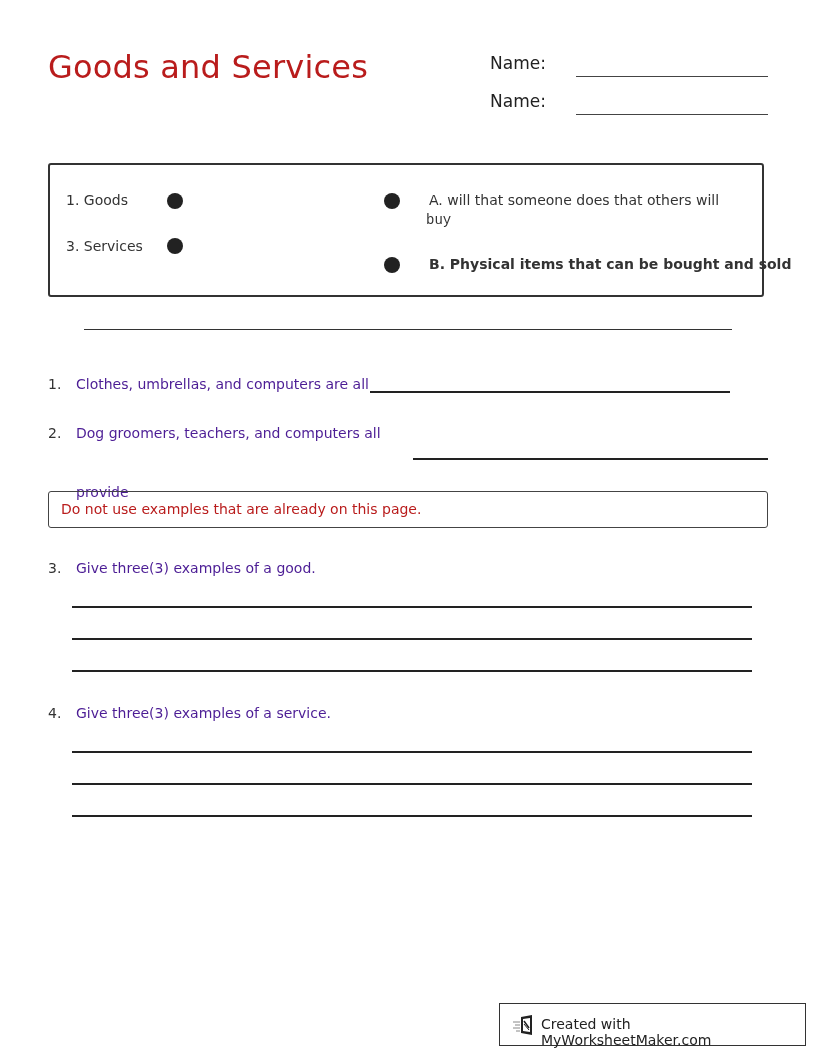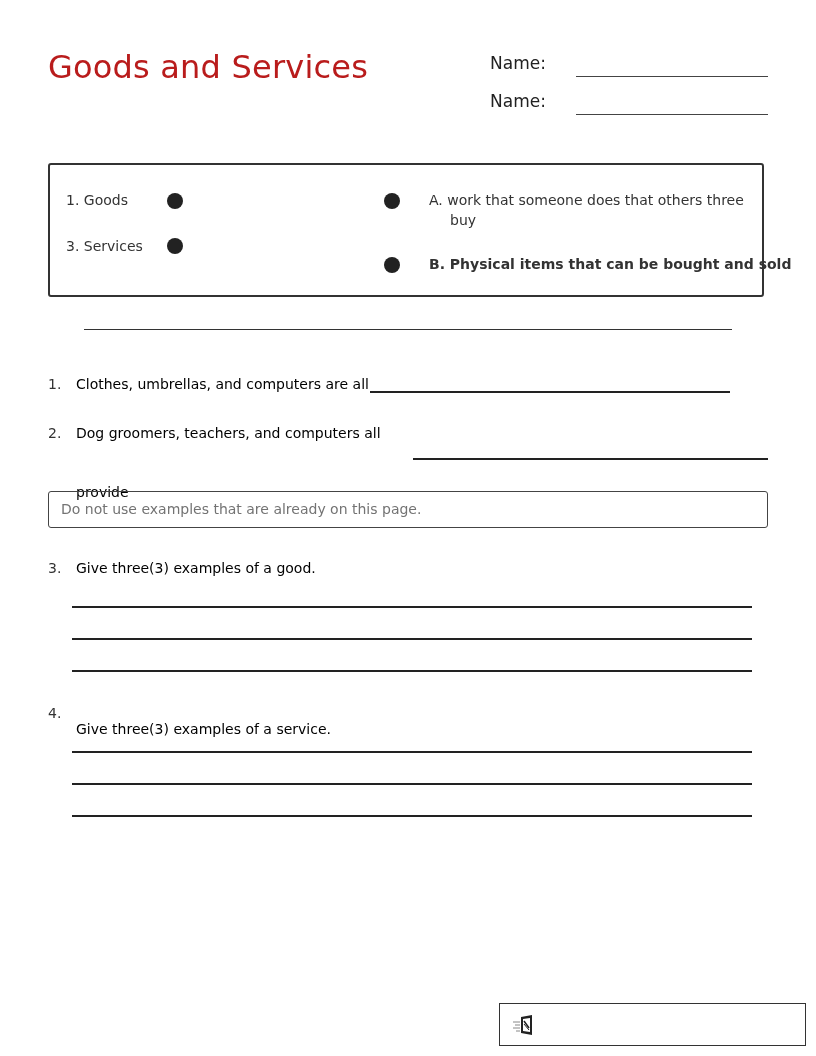--- a/index.html
+++ b/index.html
@@ -9,24 +9,24 @@
     }
     .abs { position: absolute; }
     .title { left: 48px; top: 48px; font-size: 32px; font-weight: normal; color: #b91c1c; letter-spacing: 0.2px; margin: 0; }
     .hdr-label { font-size: 17px; color: #222; text-align: left; width: 80px; }
     .hdr-line { border-bottom: 1.5px solid #444; width: 192px; height: 0; }
     .match-box { left: 48px; top: 163px; width: 716px; height: 134px; border: 2px solid #333; border-radius: 3px; box-sizing: border-box; }
     .match-text { font-size: 14px; color: #333; line-height: 20px; text-align: center; }
     .dot { width: 16px; height: 16px; border-radius: 50%; background: #222; }
     .divider { left: 84px; top: 329px; width: 648px; border-bottom: 1.5px solid #333; }
     .q-num { font-size: 14px; color: #333; }
-    .q-text { font-size: 14px; color: #000000; line-height: 19px; }
+    .q-text { font-size: 14px; color: #4c1d95; line-height: 19px; }
     .ans-line { border-bottom: 2px solid #222; height: 0; }
     .note-box { left: 48px; top: 491px; width: 720px; height: 37px; border: 1.5px solid #444; border-radius: 3px; box-sizing: border-box; }
-    .note-text { font-size: 14px; color: #737373; position: absolute; left: 12px; top: 9px; }
+    .note-text { font-size: 14px; color: #b91c1c; position: absolute; left: 12px; top: 9px; }
     .footer { left: 499px; top: 1003px; width: 307px; height: 43px; border: 1.5px solid #333; box-sizing: border-box; }
     .footer-text { position: absolute; left: 41px; top: 12px; font-size: 14px; color: #222; }
     .footer-icon { position: absolute; left: 12px; top: 10px; width: 24px; height: 22px; }
   </style>
 </head>
 <body>
 
 <h1 class="abs title">Goods and Services</h1>
 
 <div class="abs hdr-label" style="left:490px; top:53px;">Name:</div>
@@ -37,22 +37,22 @@
 
 <div class="abs match-box"></div>
 
 <div class="abs match-text" style="left:66px; top:190px;">1. Goods</div>
 <div class="abs dot" style="left:167px; top:193px;"></div>
 
 <div class="abs match-text" style="left:66px; top:236px;">3. Services</div>
 <div class="abs dot" style="left:167px; top:238px;"></div>
 
 <div class="abs dot" style="left:384px; top:193px;"></div>
-<div class="abs match-text" style="left:429px; top:190px;">A. work that someone does that others three</div>
-<div class="abs match-text" style="left:450px; top:210px;">buy</div>
+<div class="abs match-text" style="left:429px; top:190px;">A. will that someone does that others will</div>
+<div class="abs match-text" style="left:426px; top:210px;font-family:Liberation Mono, monospace;">buy</div>
 
 <div class="abs dot" style="left:384px; top:257px;"></div>
 <div class="abs match-text" style="left:429px; top:254px;font-weight:bold;">B. Physical items that can be bought and sold</div>
 
 <div class="abs divider"></div>
 
 <div class="abs q-num" style="left:48px; top:376px;">1.</div>
 <div class="abs q-text" style="left:76px; top:375px;">Clothes, umbrellas, and computers are all</div>
 <div class="abs ans-line" style="left:370px; top:391px; width:360px;"></div>
 
@@ -65,31 +65,32 @@
   <span class="note-text">Do not use examples that are already on this page.</span>
 </div>
 
 <div class="abs q-num" style="left:48px; top:560px;">3.</div>
 <div class="abs q-text" style="left:76px; top:559px;text-align:center;">Give three(3) examples of a good.</div>
 <div class="abs ans-line" style="left:72px; top:606px; width:680px;"></div>
 <div class="abs ans-line" style="left:72px; top:638px; width:680px;"></div>
 <div class="abs ans-line" style="left:72px; top:670px; width:680px;"></div>
 
 <div class="abs q-num" style="left:48px; top:705px;">4.</div>
-<div class="abs q-text" style="left:76px; top:704px;margin-top:16px;">Give three(3) examples of a service.</div>
+<div class="abs q-text" style="left:76px; top:704px;">Give three(3) examples of a service.</div>
 <div class="abs ans-line" style="left:72px; top:751px; width:680px;"></div>
 <div class="abs ans-line" style="left:72px; top:783px; width:680px;"></div>
 <div class="abs ans-line" style="left:72px; top:815px; width:680px;"></div>
 
 <div class="abs footer">
   <span class="footer-icon">
     <svg width="24" height="22" viewBox="0 0 24 22">
       <line x1="1" y1="8" x2="8" y2="8" stroke="#888" stroke-width="1"></line>
       <line x1="3" y1="11" x2="8" y2="11" stroke="#888" stroke-width="1"></line>
       <line x1="1" y1="14" x2="8" y2="14" stroke="#888" stroke-width="1"></line>
       <line x1="4" y1="17" x2="8" y2="17" stroke="#888" stroke-width="1"></line>
       <path d="M9 3 L20 1 L20 21 L9 19 Z" fill="#222"></path>
       <path d="M11 5 L18 4 L18 18 L11 17 Z" fill="#fff"></path>
       <line x1="12" y1="7" x2="17" y2="14" stroke="#222" stroke-width="1.5"></line>
       <line x1="12" y1="10" x2="17" y2="16" stroke="#222" stroke-width="1"></line>
     </svg>
   </span>
+  <span class="footer-text">Created with MyWorksheetMaker.com</span>
 </div>
 
 </body></html>

